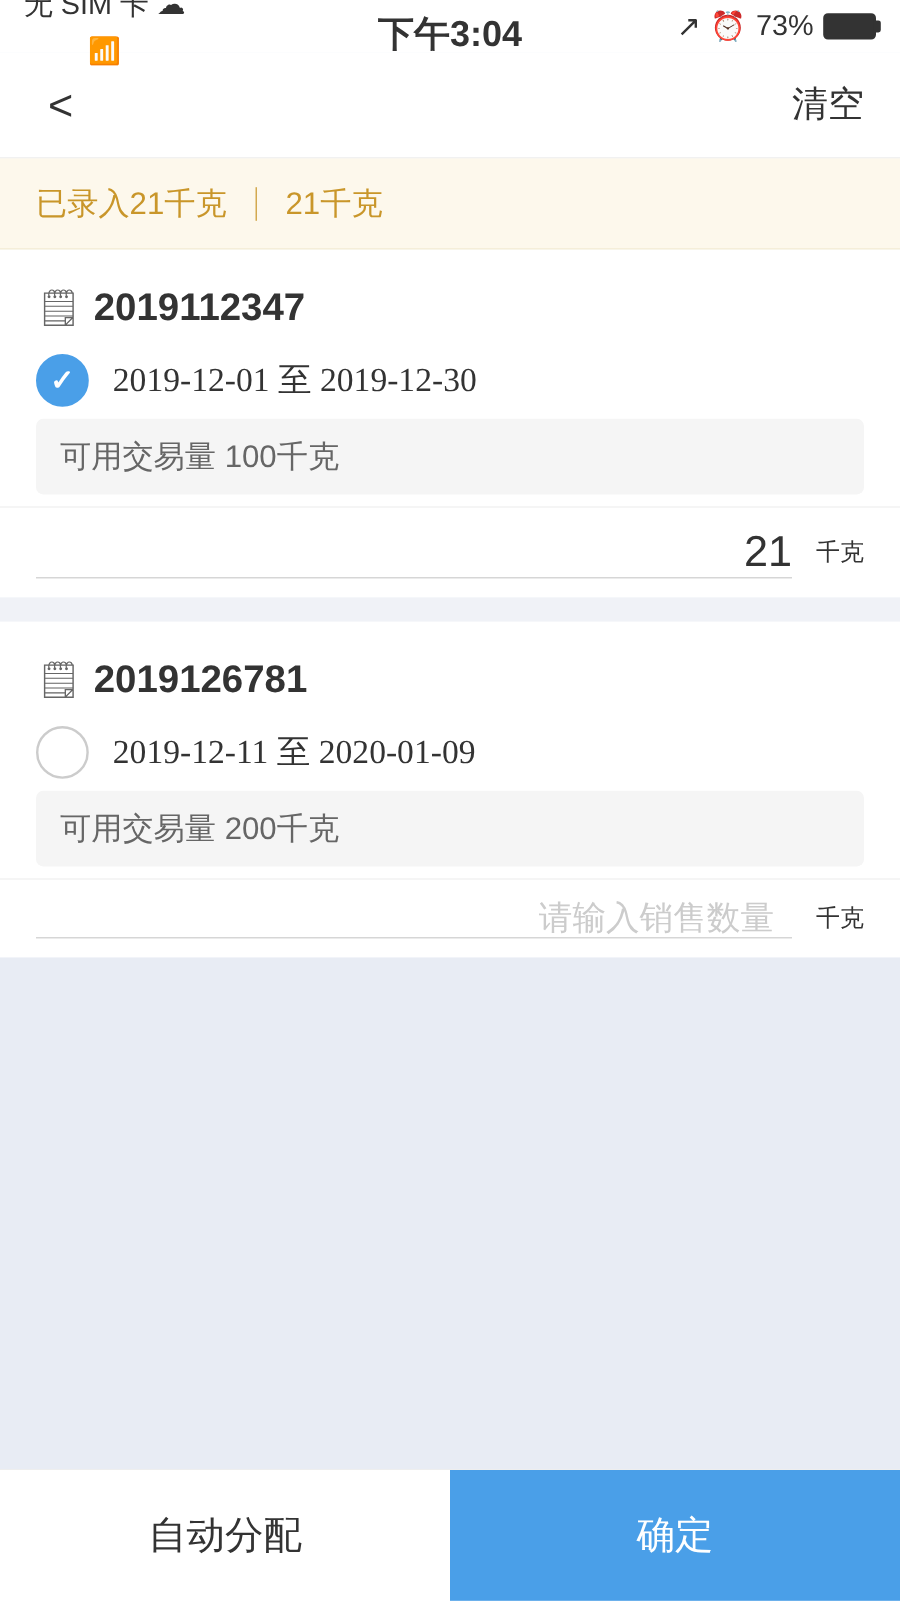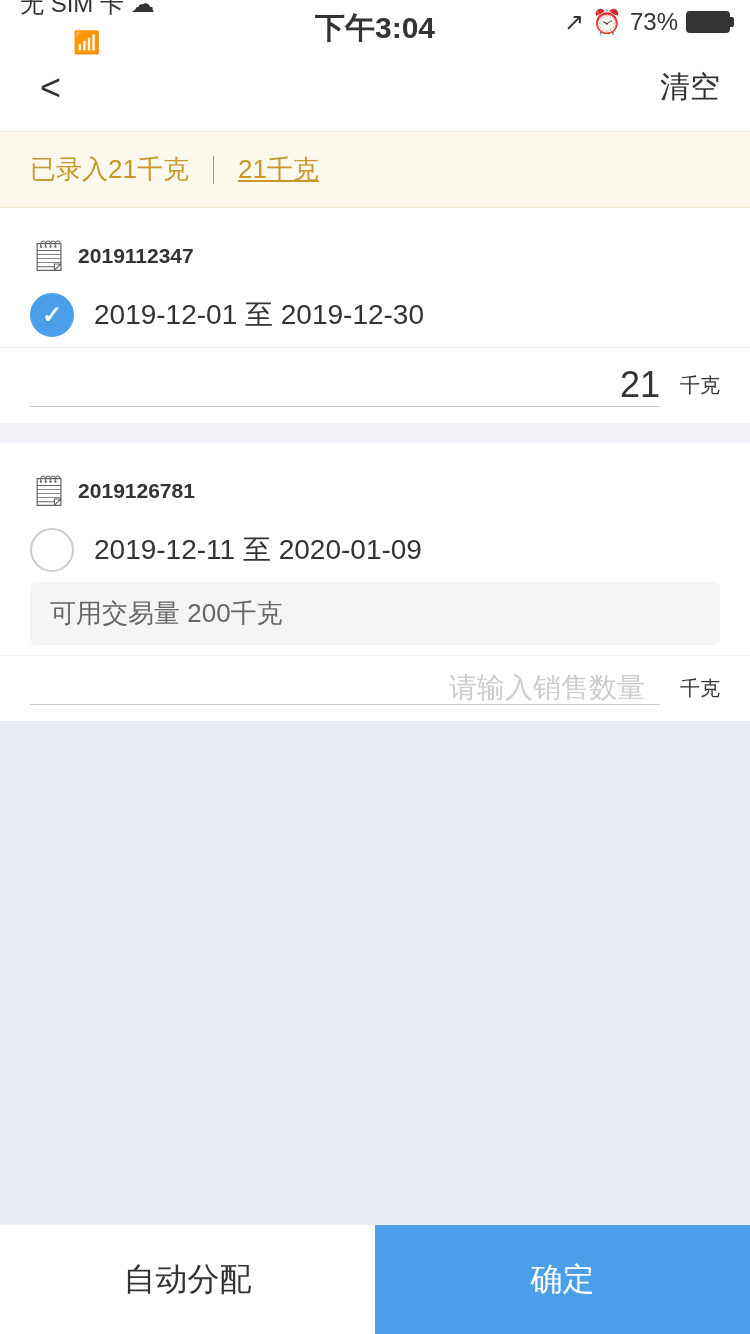--- a/index.html
+++ b/index.html
@@ -108,40 +108,39 @@
       font-size: 26px;
     }
     .info-divider {
       width: 1px;
       height: 28px;
       background: #c9962a;
     }
     .info-value {
       color: #c9962a;
       font-size: 26px;
-      text-decoration: underline;
     }
 
     
     .batch-card {
       background: #fff;
       margin-bottom: 0;
     }
     .batch-header {
       display: flex;
       align-items: center;
       padding: 30px 30px 10px 30px;
       gap: 10px;
     }
     .batch-icon {
       color: #666;
       font-size: 30px;
     }
     .batch-id {
-      font-size: 21px;
+      font-size: 32px;
       font-weight: 600;
       color: #333;
     }
     .batch-row {
       display: flex;
       align-items: center;
       padding: 10px 30px;
       gap: 20px;
     }
     .checkbox-circle {
@@ -160,20 +159,21 @@
     }
     .checkbox-circle.checked::after {
       content: '✓';
       color: #fff;
       font-size: 24px;
       font-weight: 700;
     }
     .batch-date {
       font-size: 28px;
       color: #333;
+      font-family: Liberation Serif, serif;
     }
     .available-row {
       margin: 0 30px 10px 30px;
       background: #f5f5f5;
       border-radius: 6px;
       padding: 14px 20px;
       font-size: 26px;
       color: #666;
     }
     .quantity-row {
@@ -298,20 +298,21 @@
 
   <div class="batch-card">
     <div class="batch-header">
       <span class="batch-icon">🗒</span>
       <span class="batch-id">2019112347</span>
     </div>
     <div class="batch-row">
       <div class="checkbox-circle checked"></div>
       <span class="batch-date">2019-12-01 至 2019-12-30</span>
     </div>
+    <div class="available-row">可用交易量 100千克</div>
     <div class="quantity-row">
       <div class="underline-input">
         <span class="quantity-value">21</span>
       </div>
       <span class="quantity-unit">千克</span>
     </div>
   </div>
 
   <div style="height:20px;background:#f0f2f7;"></div>
 

